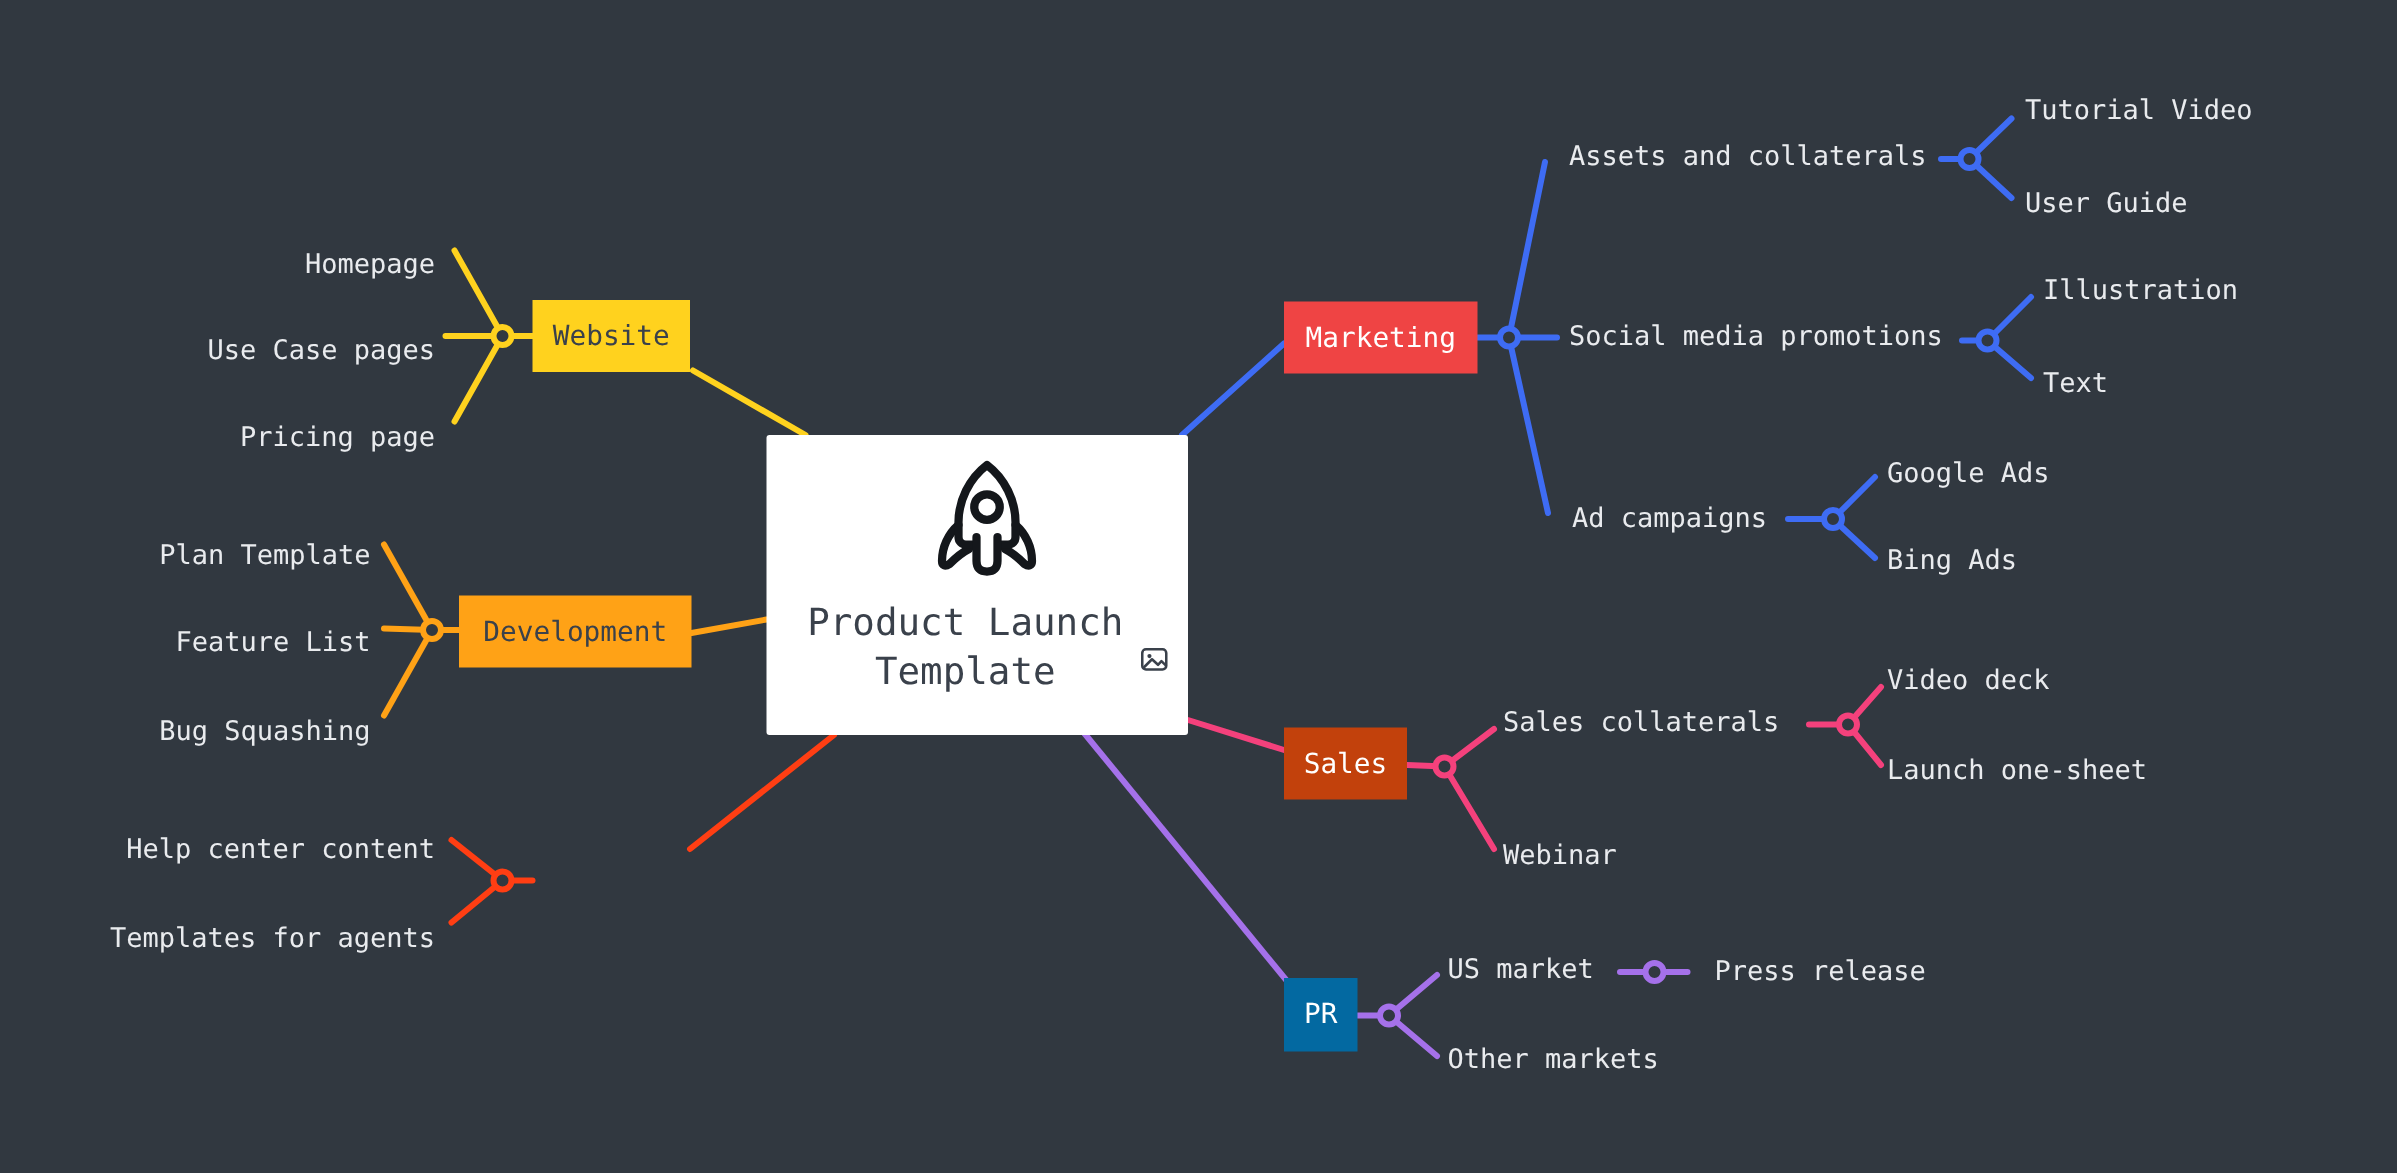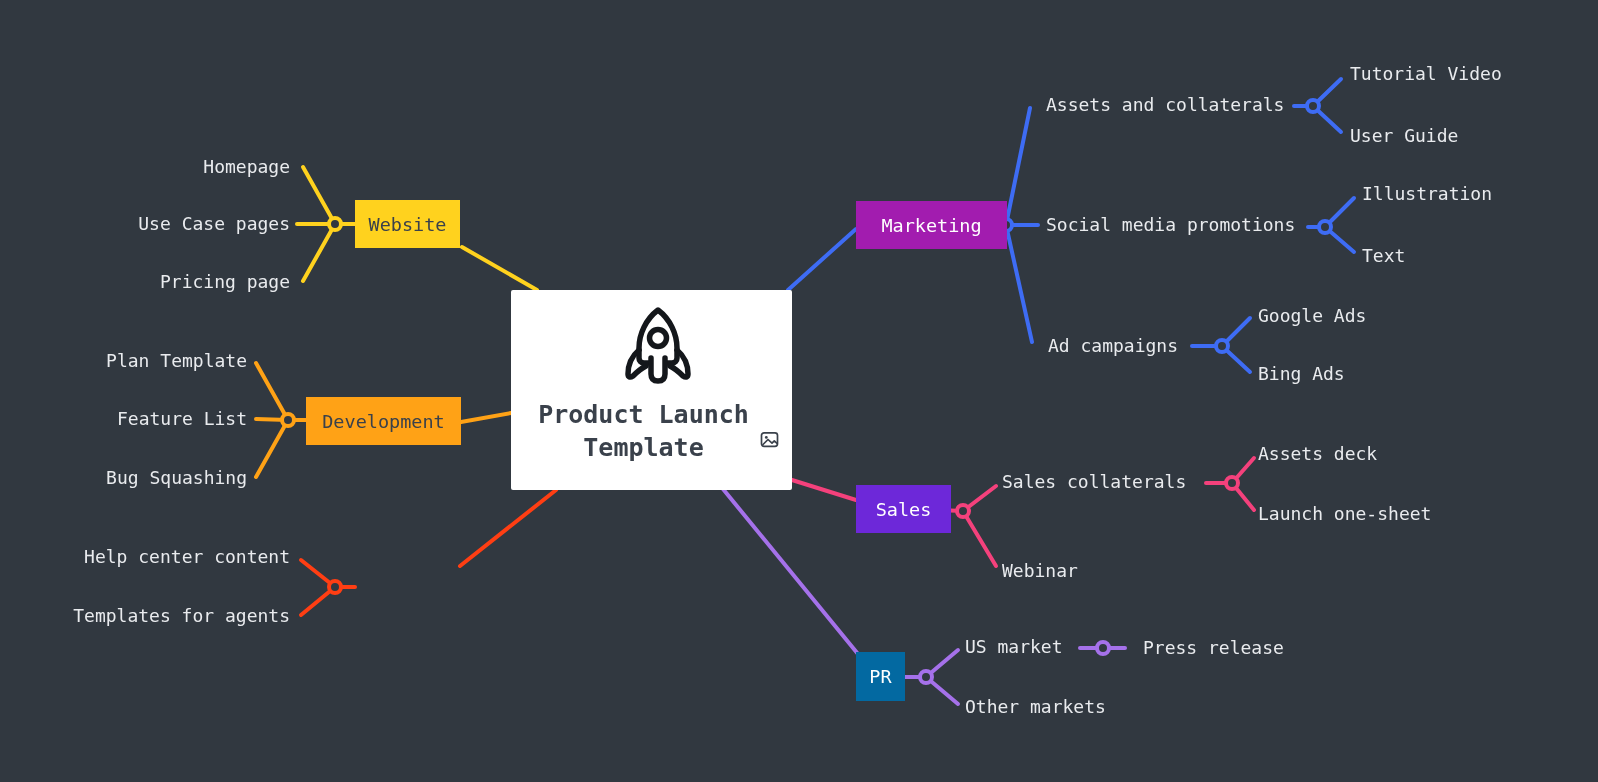--- a/index.html
+++ b/index.html
@@ -15,21 +15,21 @@
 
   .leaf{
     position:absolute;
     color:#E9EBEE;
     font-size:18px;
     white-space:nowrap;
     transform:translateY(-50%);
     line-height:1;
   }
   .leaf.r{}
-  .leaf.l{ text-align:right;}
+  .leaf.l{ text-align:right;margin-top:10px;}
 
   .topic{
     position:absolute;
     display:flex;align-items:center;justify-content:center;
     font-size:18.5px;font-weight:500;
     white-space:nowrap;
   }
 
   .dot{
     position:absolute;
@@ -41,21 +41,21 @@
   }
 
   .root-card{
     position:absolute;
     left:511px;top:290px;width:281px;height:200px;
     background:#FFFFFF;border-radius:2px;
   }
   .root-title{
     position:absolute;left:0;top:108px;width:265px;
     text-align:center;
-    font-size:25px;font-weight:700;line-height:33px;
+    font-size:25px;font-weight:400;line-height:33px;
     color:#3A414B;
   }
   .rocket{position:absolute;left:113px;top:16px;}
   .img-badge{position:absolute;left:249px;top:140px;}
 </style>
 </head>
 <body>
 
 <div class="canvas">
 
@@ -126,22 +126,22 @@
   <div class="dot" style="left:1305px;top:98px;border-color:#3E6CF4"></div>
   <div class="dot" style="left:1317px;top:219px;border-color:#3E6CF4"></div>
   <div class="dot" style="left:1214px;top:338px;border-color:#3E6CF4"></div>
   <div class="dot" style="left:955px;top:503px;border-color:#F4417C"></div>
   <div class="dot" style="left:1224px;top:475px;border-color:#F4417C"></div>
   <div class="dot" style="left:918px;top:669px;border-color:#A571EA"></div>
   <div class="dot" style="left:1095px;top:640px;border-color:#A571EA"></div>
 
   <div class="topic" style="left:306px;top:397px;width:155px;height:48px;background:#FFA216;color:#3A414B">Development</div>
   <div class="topic" style="left:355px;top:200px;width:105px;height:48px;background:#FFD21E;color:#3A414B">Website</div>
-  <div class="topic" style="left:856px;top:201px;width:151px;height:48px;background:#a21caf;color:#FFFFFF">Marketing</div>
-  <div class="topic" style="left:856px;top:485px;width:95px;height:48px;background:#6d28d9;color:#FFFFFF">Sales</div>
+  <div class="topic" style="left:856px;top:201px;width:129px;height:48px;background:#ef4444;color:#FFFFFF">Marketing</div>
+  <div class="topic" style="left:856px;top:485px;width:82px;height:48px;background:#c2410c;color:#FFFFFF">Sales</div>
   <div class="topic" style="left:856px;top:652px;width:49px;height:49px;background:#0369a1;color:#FFFFFF">PR</div>
 
   <div class="leaf l" style="right:1308px;top:167px">Homepage</div>
   <div class="leaf l" style="right:1308px;top:224px">Use Case pages</div>
   <div class="leaf l" style="right:1308px;top:282px">Pricing page</div>
   <div class="leaf l" style="right:1351px;top:361px">Plan Template</div>
   <div class="leaf l" style="right:1351px;top:419px">Feature List</div>
   <div class="leaf l" style="right:1351px;top:478px">Bug Squashing</div>
   <div class="leaf l" style="right:1308px;top:557px">Help center content</div>
   <div class="leaf l" style="right:1308px;top:616px">Templates for agents</div>
@@ -149,21 +149,21 @@
   <div class="leaf r" style="left:1046px;top:105px">Assets and collaterals</div>
   <div class="leaf r" style="left:1350px;top:74px">Tutorial Video</div>
   <div class="leaf r" style="left:1350px;top:136px">User Guide</div>
   <div class="leaf r" style="left:1046px;top:225px">Social media promotions</div>
   <div class="leaf r" style="left:1362px;top:194px">Illustration</div>
   <div class="leaf r" style="left:1362px;top:256px">Text</div>
   <div class="leaf r" style="left:1048px;top:346px">Ad campaigns</div>
   <div class="leaf r" style="left:1258px;top:316px">Google Ads</div>
   <div class="leaf r" style="left:1258px;top:374px">Bing Ads</div>
   <div class="leaf r" style="left:1002px;top:482px">Sales collaterals</div>
-  <div class="leaf r" style="left:1258px;top:454px">Assets deck</div>
+  <div class="leaf r" style="left:1258px;top:454px">Video deck</div>
   <div class="leaf r" style="left:1258px;top:514px">Launch one-sheet</div>
   <div class="leaf r" style="left:1002px;top:571px">Webinar</div>
   <div class="leaf r" style="left:965px;top:647px">US market</div>
   <div class="leaf r" style="left:1143px;top:648px">Press release</div>
   <div class="leaf r" style="left:965px;top:707px">Other markets</div>
 
   <div class="root-card">
     <svg class="rocket" width="68" height="80" viewBox="0 0 68 80" fill="none" stroke="#14171B" stroke-width="5.5" stroke-linecap="round" stroke-linejoin="round">
       <path d="M15 44 C8 50 4 59 4 68 C4 71 6 72 9 70 C13 66 18 62 22 60"></path>
       <path d="M53 44 C60 50 64 59 64 68 C64 71 62 72 59 70 C55 66 50 62 46 60"></path>

